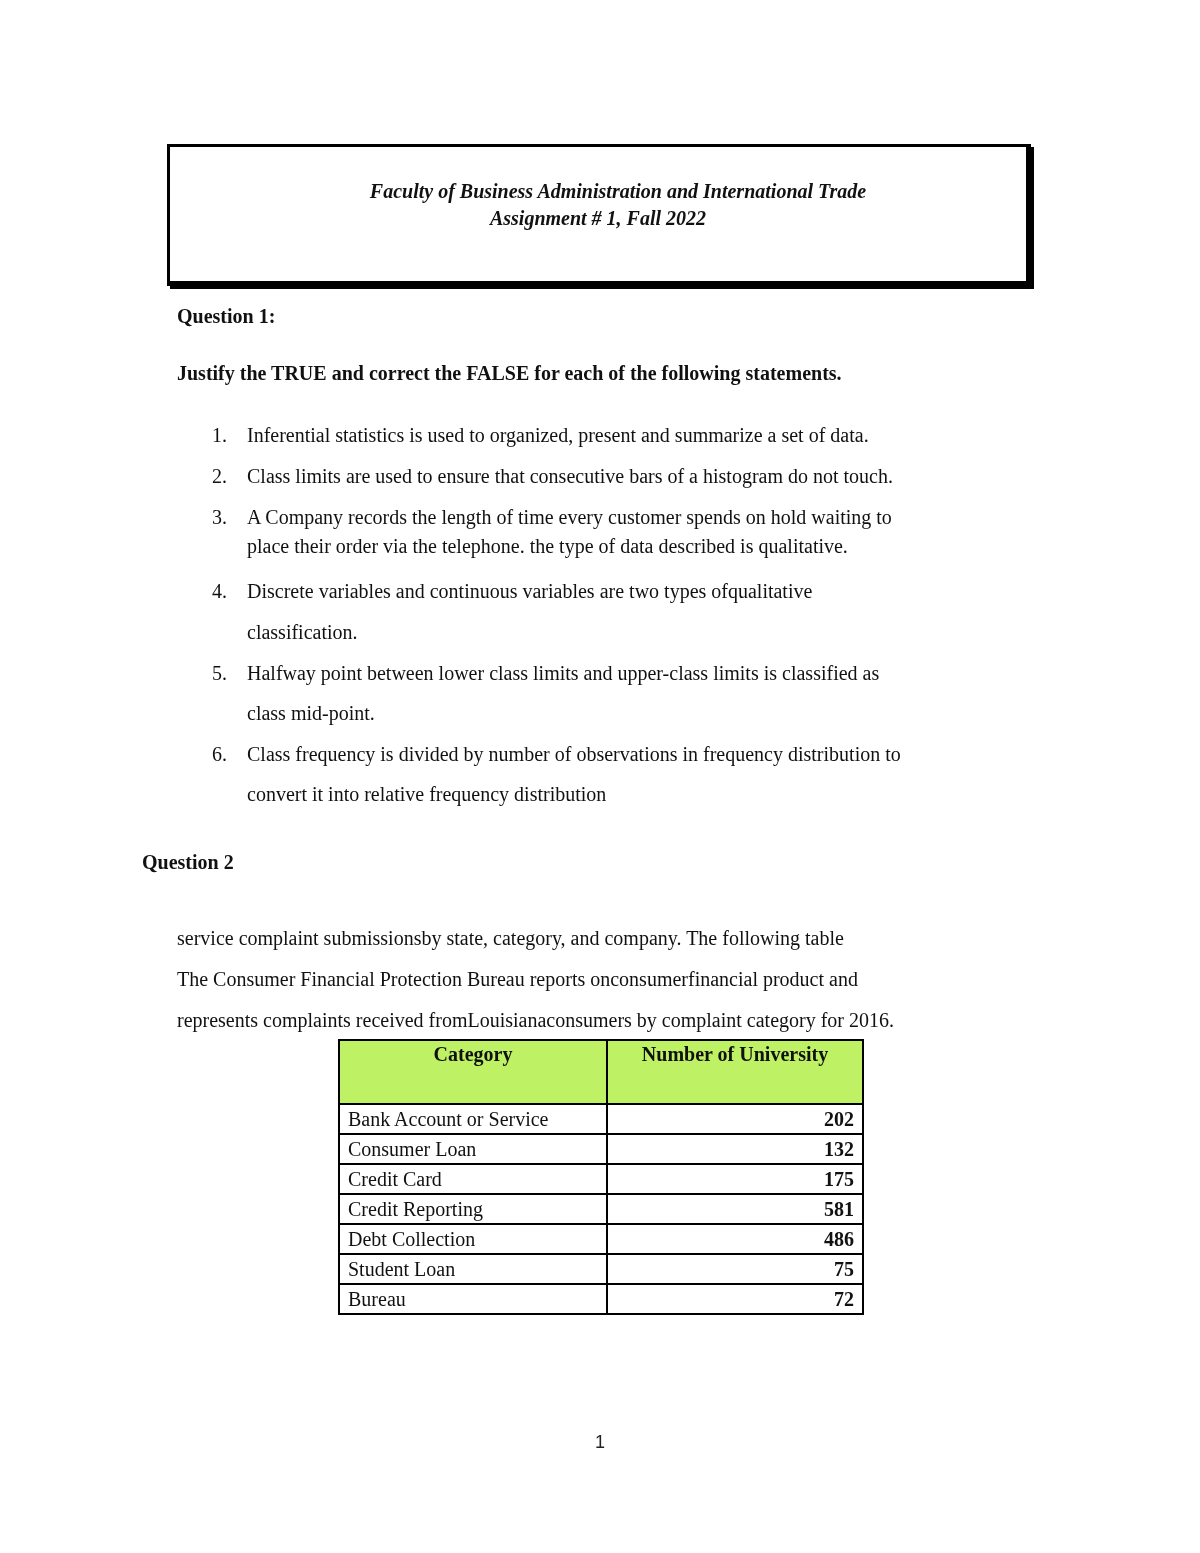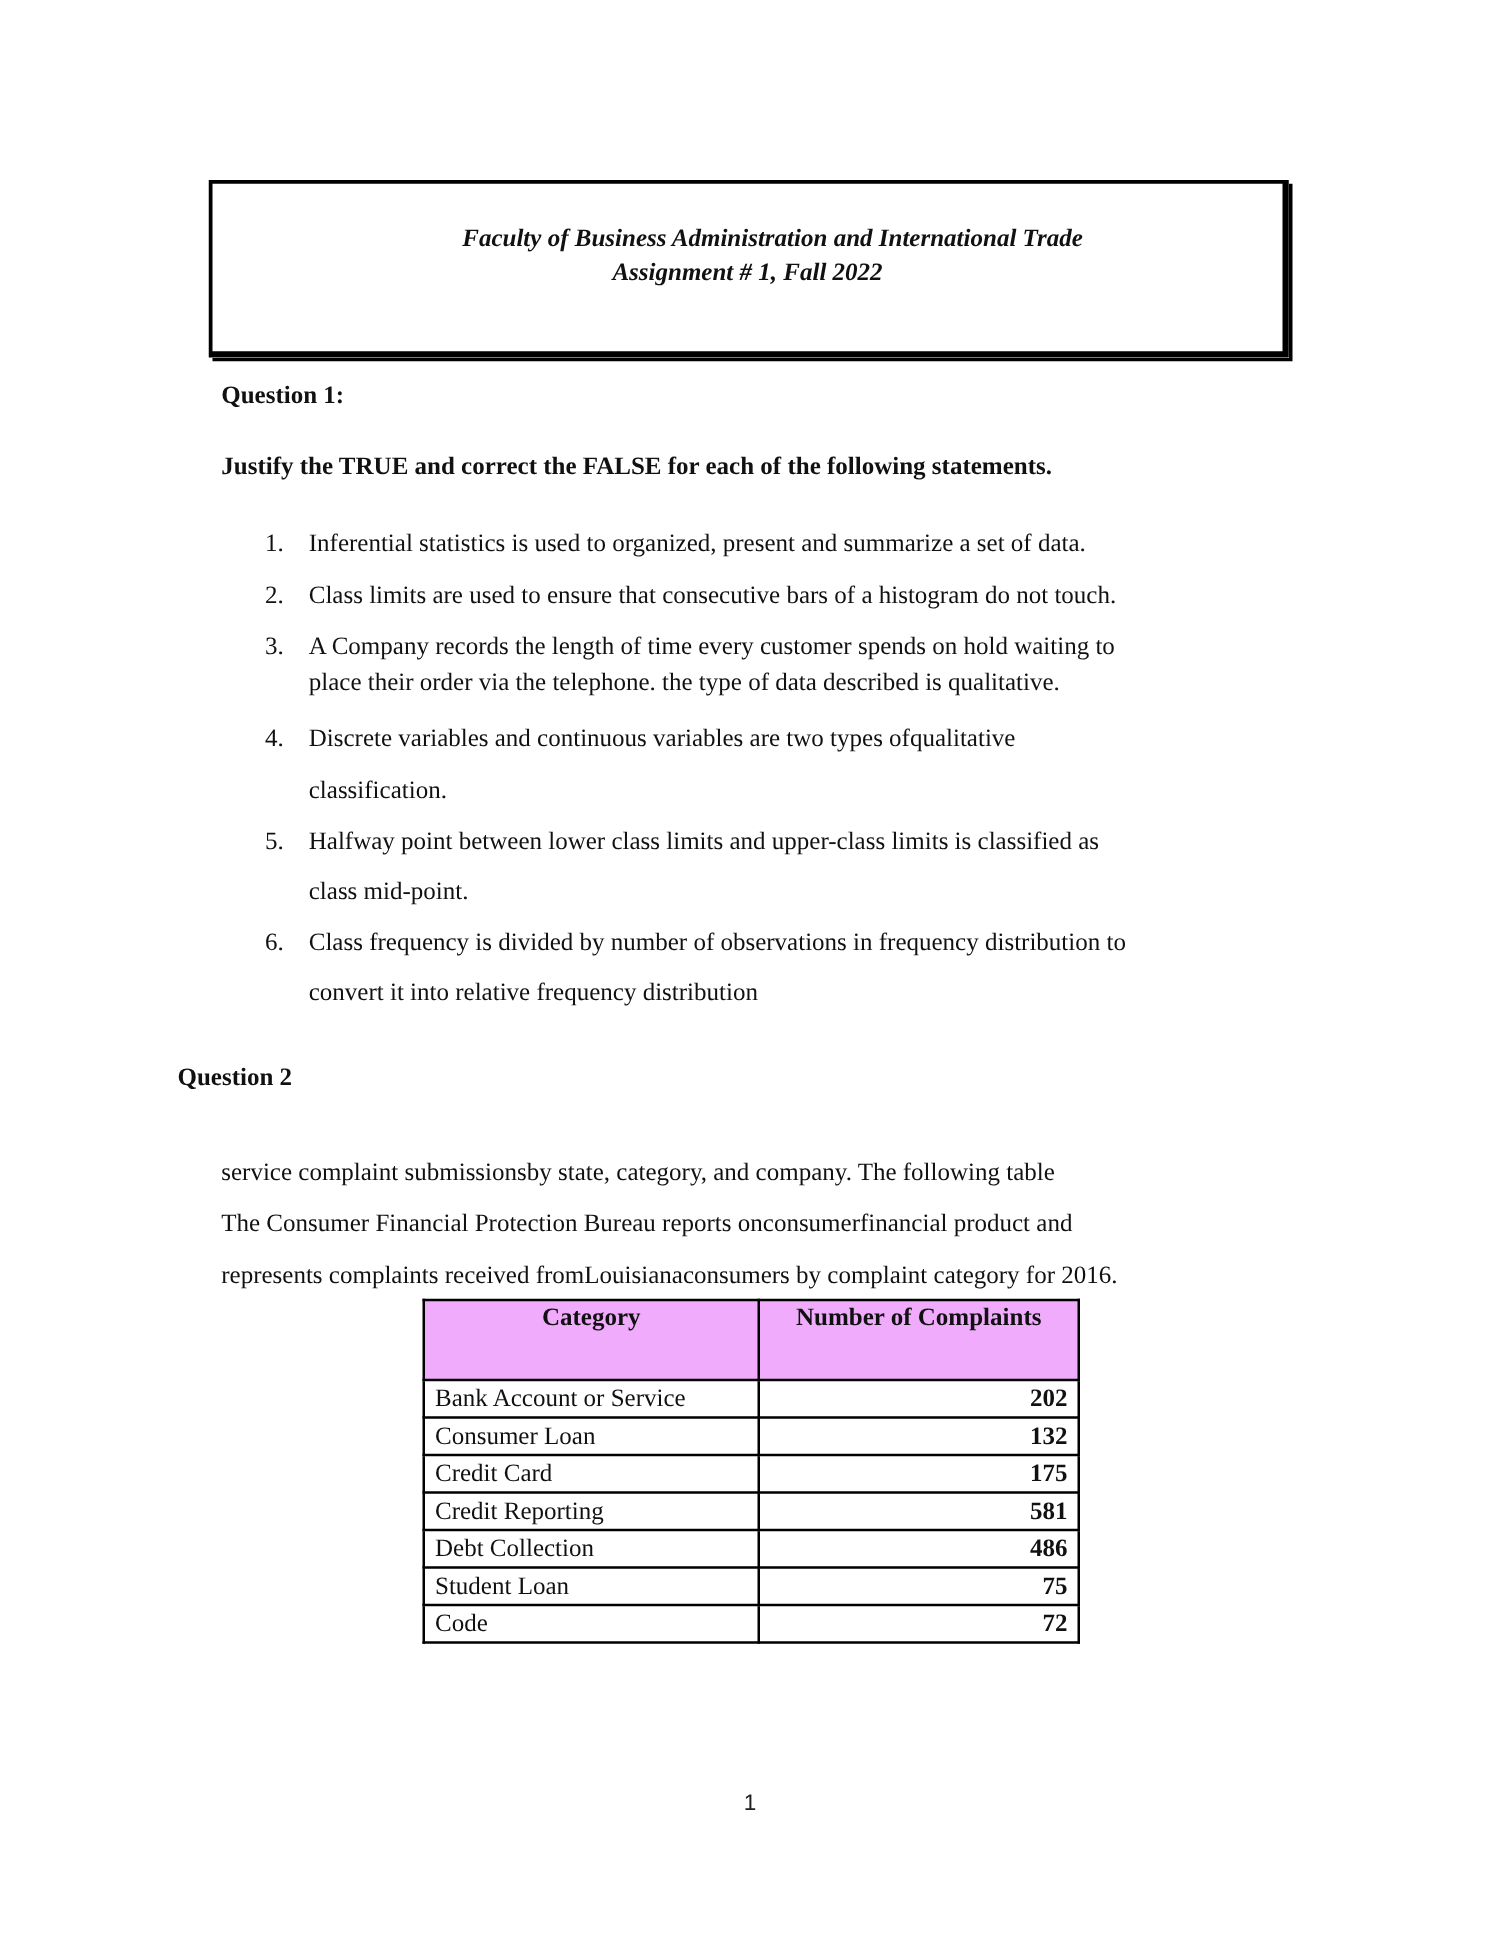--- a/index.html
+++ b/index.html
@@ -36,21 +36,21 @@
     .q2-para div { white-space: nowrap; }
 
     table.complaints {
       position: absolute; left: 338px; top: 1039px;
       border-collapse: collapse; font-size: 20px;
     }
     table.complaints th, table.complaints td {
       border: 2px solid #000; padding: 0 8px; height: 28px;
     }
     table.complaints th {
-      background: #f0abfc; font-weight: bold; vertical-align: top;
+      background: #bef264; font-weight: bold; vertical-align: top;
       height: 60px; padding-top: 2px; text-align: center;
     }
     table.complaints td.cat { width: 250px; text-align: left; }
     table.complaints td.num { width: 238px; text-align: right; font-weight: bold; }
 
     .page-number { position: absolute; left: 0; right: 0; top: 1432px; text-align: center; font-size: 18px; font-family: "Liberation Sans", sans-serif; color: #222; }
   </style>
 </head>
 <body>
 
@@ -105,21 +105,21 @@
 <div class="q2-para">
   <div>service complaint submissionsby state, category, and company. The following table</div>
   <div>The Consumer Financial Protection Bureau reports onconsumerfinancial product and</div>
   <div>represents complaints received fromLouisianaconsumers by complaint category for 2016.</div>
 </div>
 
 <table class="complaints">
   <thead>
     <tr>
       <th>Category</th>
-      <th>Number of Complaints</th>
+      <th>Number of University</th>
     </tr>
   </thead>
   <tbody>
     <tr>
       <td class="cat">Bank Account or Service</td>
       <td class="num">202</td>
     </tr>
     <tr>
       <td class="cat">Consumer Loan</td>
       <td class="num">132</td>
@@ -134,19 +134,19 @@
     </tr>
     <tr>
       <td class="cat">Debt Collection</td>
       <td class="num">486</td>
     </tr>
     <tr>
       <td class="cat">Student Loan</td>
       <td class="num">75</td>
     </tr>
     <tr>
-      <td class="cat">Code</td>
+      <td class="cat">Bureau</td>
       <td class="num">72</td>
     </tr>
   </tbody>
 </table>
 
 <div class="page-number">1</div>
 
 </body></html>

